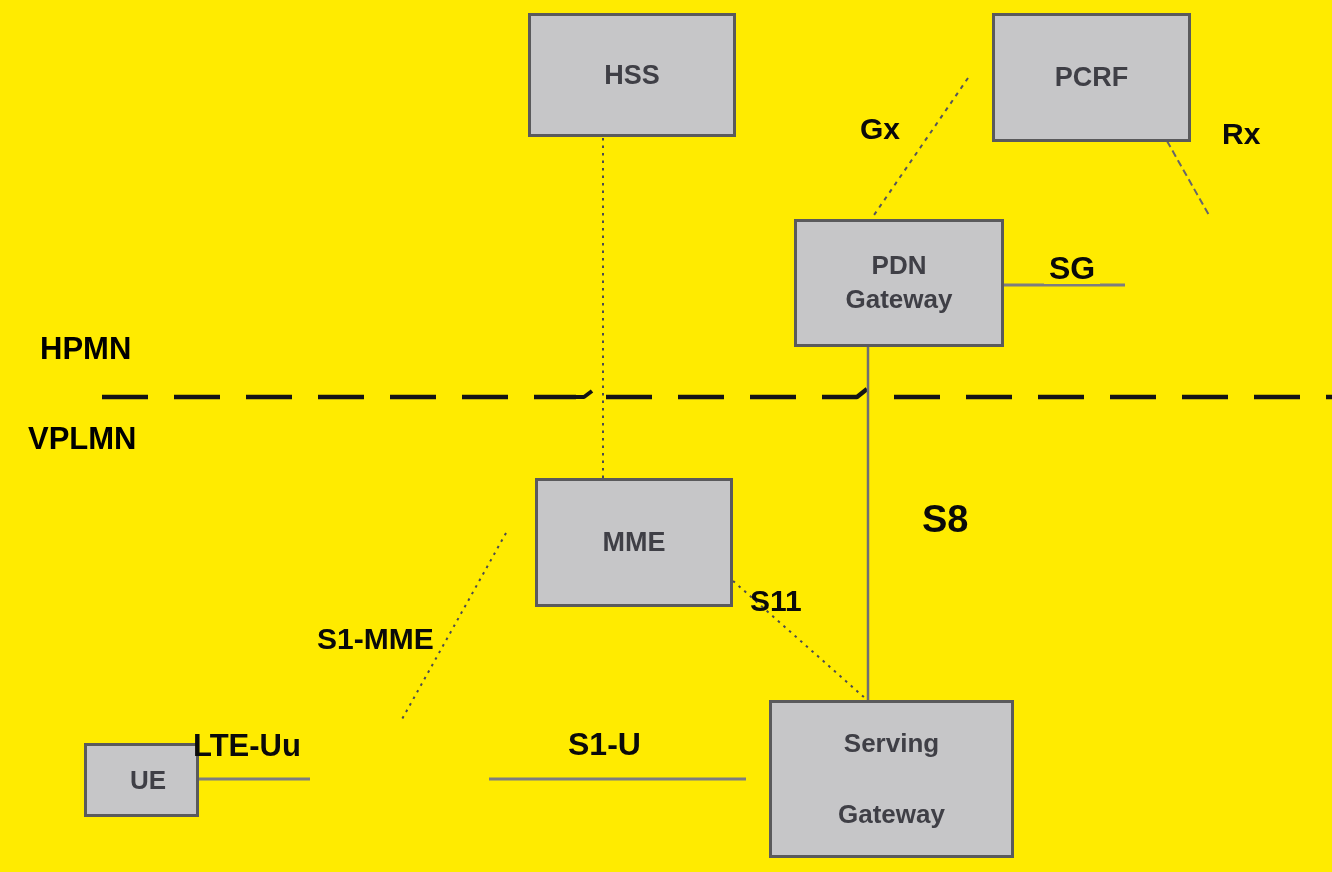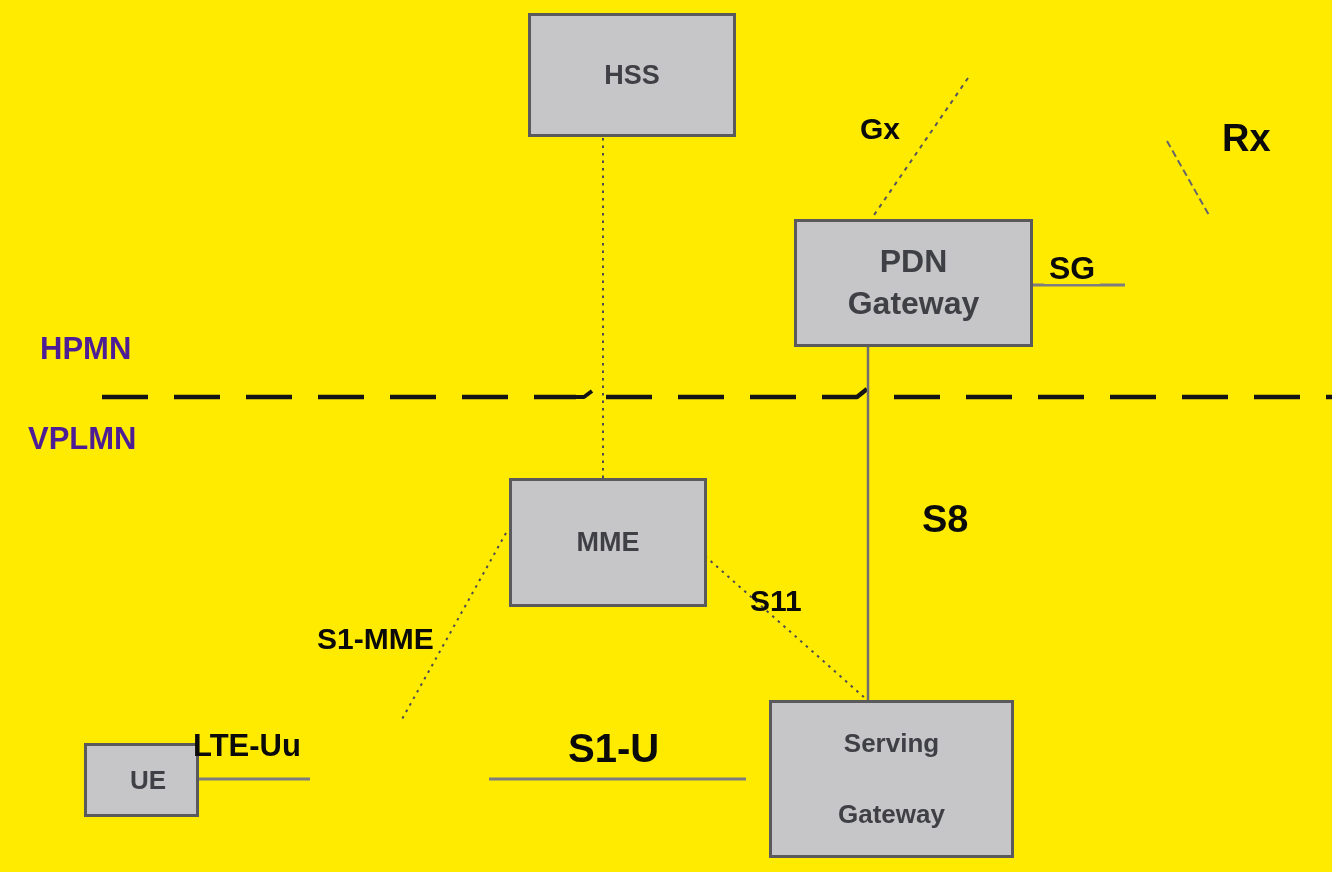--- a/index.html
+++ b/index.html
@@ -21,40 +21,40 @@
   }
   .node .nline{display:block;}
   .ellipse{border-radius:50%;}
   .iflabel{
     position:absolute;
     color:#0a0a0a;font-weight:700;white-space:nowrap;
     line-height:1;
   }
   .regionlabel{
     position:absolute;
-    color:#4c1d95;font-weight:700;white-space:nowrap;
+    color:#000000;font-weight:700;white-space:nowrap;
     font-size:31px;line-height:1;
   }
   
   #hss{left:504px;top:13px;width:208px;height:124px;font-size:27px;}
   #pcrf{left:968px;top:13px;width:199px;height:129px;font-size:27px;}
-  #pdn-gateway{left:770px;top:219px;width:239px;height:128px;font-size:32px;line-height:1.3;}
+  #pdn-gateway{left:770px;top:219px;width:210px;height:128px;font-size:26px;line-height:1.3;}
   #operator-ip{left:1125px;top:218px;width:190px;height:134px;font-size:21px;line-height:1.15;border-width:2px;}
-  #mme{left:485px;top:478px;width:198px;height:129px;font-size:27px;}
+  #mme{left:511px;top:478px;width:198px;height:129px;font-size:27px;}
   #serving-gateway{left:745px;top:700px;width:245px;height:158px;font-size:26px;line-height:1.3;gap:37px;}
   #ue{left:60px;top:743px;width:115px;height:74px;font-size:26px;padding-left:13px;}
   #e-utran{left:309px;top:722px;width:181px;height:113px;font-size:26px;border-width:2px;}
   
   #lbl-gx{left:836px;top:114px;font-size:30px;margin-left:24px;}
-  #lbl-rx{left:1222px;top:119px;font-size:38px;}
+  #lbl-rx{left:1222px;top:119px;font-size:30px;}
   #lbl-sg{left:1044px;top:252px;font-size:32px;background:#ffeb00;padding:0 5px;}
   #lbl-s8{left:922px;top:500px;font-size:38px;}
   #lbl-s11{left:750px;top:586px;font-size:30px;}
   #lbl-s1mme{left:317px;top:624px;font-size:30px;}
-  #lbl-s1u{left:568px;top:728px;font-size:40px;}
+  #lbl-s1u{left:568px;top:728px;font-size:32px;}
   #lbl-lteuu{left:193px;top:730px;font-size:31px;}
   #lbl-hpmn{left:40px;top:333px;}
   #lbl-vplmn{left:28px;top:423px;}
 </style>
 </head>
 <body>
 
 <div id="canvas">
 
   <svg id="links" viewBox="0 0 1332 872" xmlns="http://www.w3.org/2000/svg">
@@ -82,20 +82,23 @@
 
     <line x1="175" y1="779" x2="310" y2="779" stroke="#7d7d80" stroke-width="3"></line>
 
     <line x1="489" y1="779" x2="746" y2="779" stroke="#7d7d80" stroke-width="3"></line>
   </svg>
 
   <div class="node" id="hss">
     <span class="nline">HSS</span>
   </div>
 
+  <div class="node" id="pcrf">
+    <span class="nline">PCRF</span>
+  </div>
 
   <div class="node" id="pdn-gateway">
     <span class="nline">PDN</span>
     <span class="nline">Gateway</span>
   </div>
 
 
   <div class="node" id="mme">
     <span class="nline">MME</span>
   </div>

